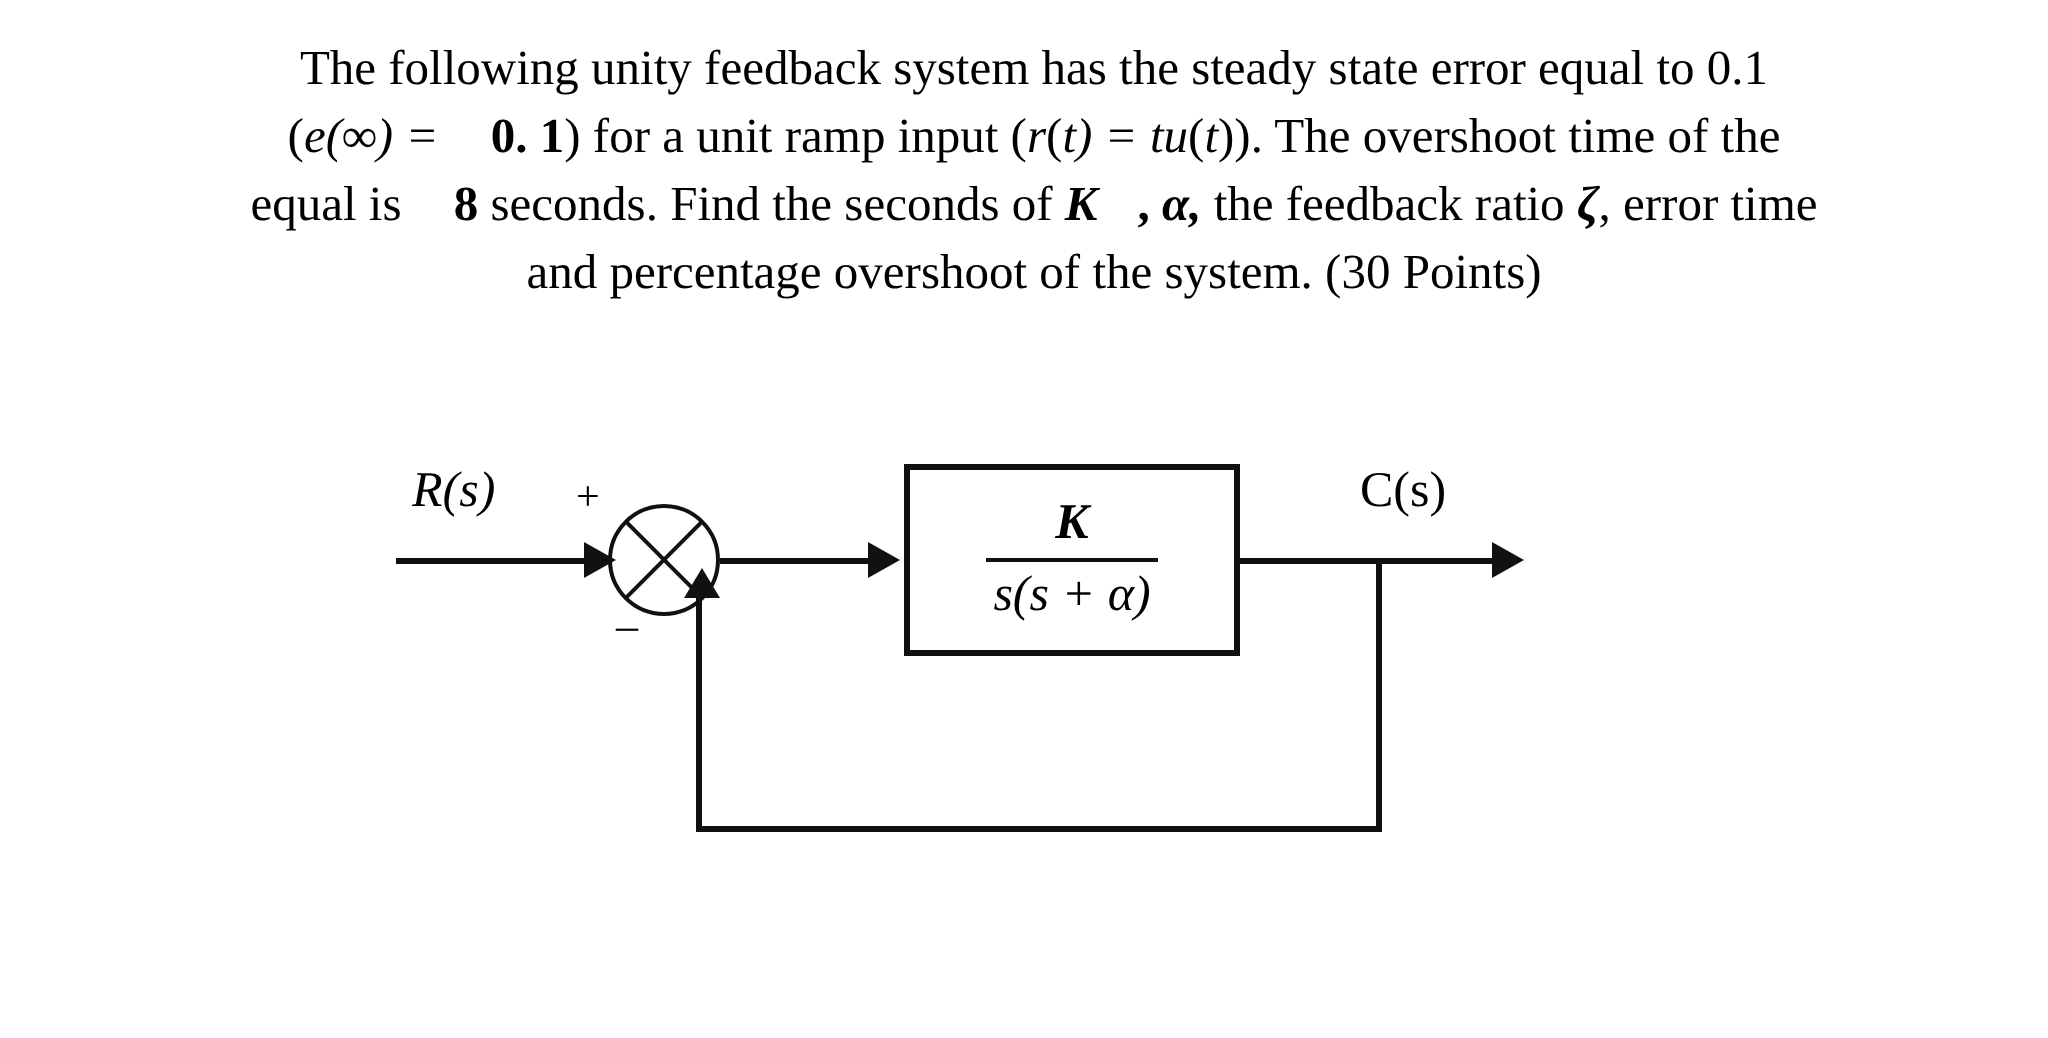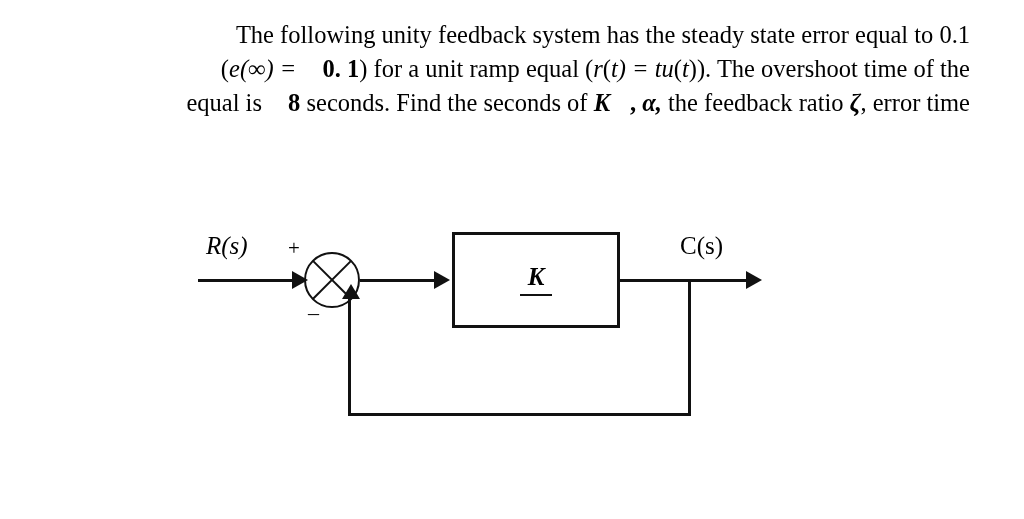--- a/index.html
+++ b/index.html
@@ -11,26 +11,26 @@
     width: 1024px;
     height: 519px;
     position: relative;
     font-family: "Liberation Serif", serif;
     color: #000000;
     overflow: hidden;
   }
 
   #question-text {
     position: absolute;
-    left: 40px;
+    left: 52px;
     top: 18px;
     width: 930px;
     font-size: 24.5px;
     line-height: 34px;
-    text-align: right;
+    text-align: center;
   }
   .ser { font-family: "Liberation Serif", serif; }
   .it { font-style: italic; }
   .bld { font-weight: bold; margin-left: 20px; }
   .bit { font-weight: bold; font-style: italic; }
 
   #block-diagram {
     position: absolute;
     left: 180px;
     top: 210px;
@@ -151,25 +151,26 @@
   }
 </style>
 </head>
 <body>
 
 <div id="question-text">
   <div>
     <span>The following unity feedback system has the steady state error equal to </span><span class="ser">0.1</span>
   </div>
   <div>
-    <span>(</span><span class="it">e</span><span class="it">(∞) = </span><span class="bld">0. 1</span><span>) for a unit ramp equal (</span><span class="it">r</span><span>(</span><span class="it">t</span><span class="it">)  =  </span><span class="it">tu</span><span>(</span><span class="it">t</span><span>)). The overshoot time of the</span>
+    <span>(</span><span class="it">e</span><span class="it">(∞) = </span><span class="bld">0. 1</span><span>) for a unit ramp input (</span><span class="it">r</span><span>(</span><span class="it">t</span><span class="it">)  =  </span><span class="it">tu</span><span>(</span><span class="it">t</span><span>)). The overshoot time of the</span>
   </div>
   <div>
     <span>equal is </span><span class="bld">8</span><span> seconds. Find the seconds of </span><span class="bit">K</span><span class="bld">, </span><span class="bit">α,</span><span> the feedback ratio </span><span class="bit">ζ</span><span>, error time</span>
   </div>
+  <div>and percentage overshoot of the system. (30 Points)</div>
 </div>
 
 <div id="block-diagram">
 
   <div class="diagram-label" id="label-rs">R(s)</div>
   <div class="diagram-label" id="label-plus">+</div>
   <div class="diagram-label" id="label-minus">–</div>
   <div class="diagram-label" id="label-cs">C(s)</div>
 
   <div class="wire wire-h" style="left:18px; top:69px; width:102px;"></div>
@@ -180,20 +181,21 @@
     <div class="x2"></div>
   </div>
 
   <div class="wire wire-h" style="left:180px; top:69px; width:76px;"></div>
   <div class="arrow-right" style="left:254px; top:61px;"></div>
 
   <div id="plant-block">
     <span class="fraction">
       <span class="num">K</span>
       <span class="bar"></span>
+      <span class="den">s(s + α)</span>
     </span>
   </div>
 
   <div class="wire wire-h" style="left:438px; top:69px; width:132px;"></div>
   <div class="arrow-right" style="left:566px; top:61px;"></div>
 
   <div class="wire wire-v" style="left:508px; top:69px; height:136px;"></div>
   <div class="wire wire-h" style="left:168px; top:203px; width:343px;"></div>
   <div class="wire wire-v" style="left:168px; top:86px; height:119px;"></div>
   <div class="arrow-up" style="left:162px; top:74px;"></div>

